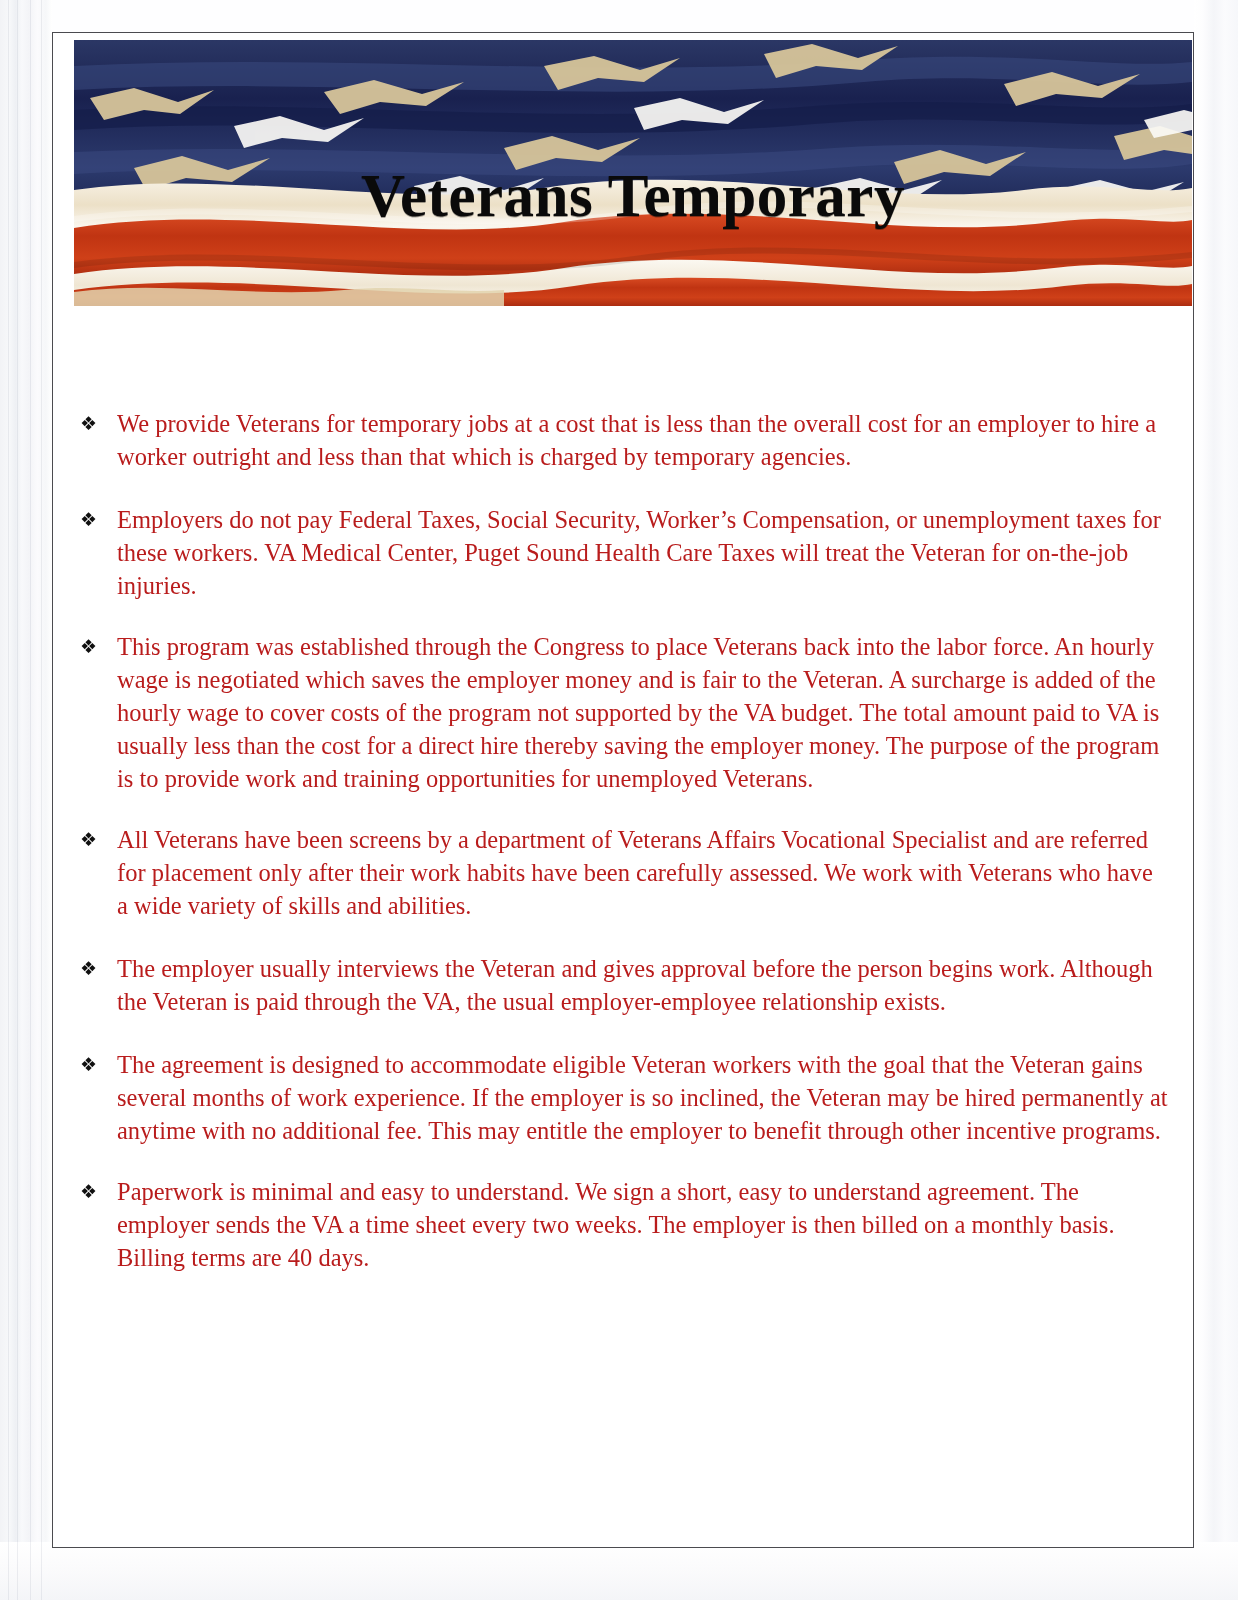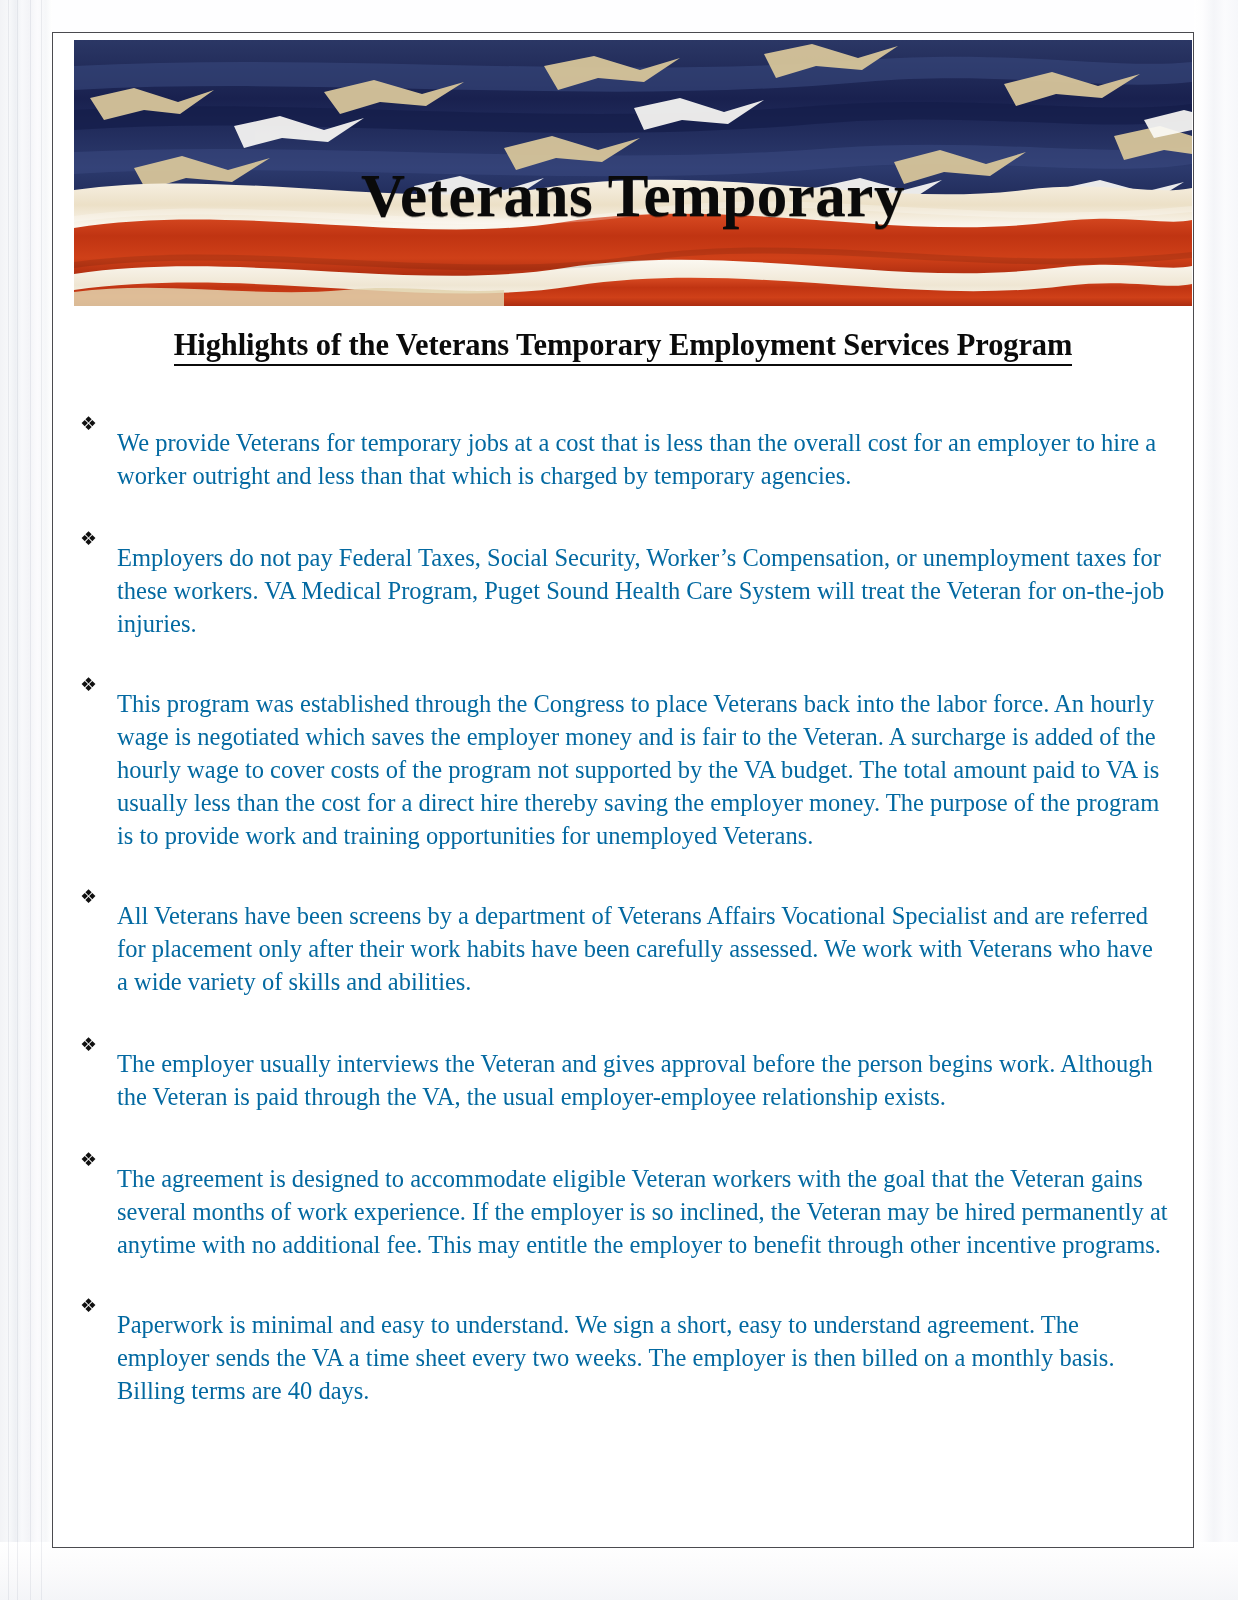--- a/index.html
+++ b/index.html
@@ -139,24 +139,23 @@
     color: #101010;
     text-align: left;
     padding-left: 3px;
     box-sizing: border-box;
   }
   .bullet-text {
     flex: 1 1 auto;
     font-family: "Liberation Serif", "DejaVu Serif", serif;
     font-size: 24.5px;
     line-height: 33px;
-    color: #0369a1;
+    color: #b91c1c;
     text-align: left;
     hyphens: none;
-    margin-top: 19px;
   }
 
   .b-1 { margin-bottom: 30px; }
   .b-2 { margin-bottom: 28px; }
   .b-3 { margin-bottom: 28px; }
   .b-4 { margin-bottom: 30px; }
   .b-5 { margin-bottom: 30px; }
   .b-6 { margin-bottom: 28px; }
   .b-7 { margin-bottom: 0; }
 </style>
@@ -268,34 +267,31 @@
                C900,240 740,196 560,222 C380,248 180,204 0,228 Z" fill="#000000" opacity="0.10"></path>
 
       <path d="M0,252 C90,240 180,258 270,250 C330,244 380,254 430,250 L430,266 L0,266 Z" fill="#e2d3ae" opacity="0.85"></path>
     </svg>
 
     <div class="banner-title">
       <div class="line line-1">Veterans Temporary</div>
     </div>
   </div>
 
-  <div class="headline">
-    <u>Highlights of the Veterans Temporary Employment Services Program</u>
-  </div>
 
   <div class="bullets">
 
     <div class="bullet-row b-1">
       <span class="bullet-glyph">❖</span>
       <span class="bullet-text">We provide Veterans for temporary jobs at a cost that is less than the overall cost for an employer to hire a worker outright and less than that which is charged by temporary agencies.</span>
     </div>
 
     <div class="bullet-row b-2">
       <span class="bullet-glyph">❖</span>
-      <span class="bullet-text">Employers do not pay Federal Taxes, Social Security, Worker’s Compensation, or unemployment taxes for these workers. VA Medical Program, Puget Sound Health Care System will treat the Veteran for on-the-job injuries.</span>
+      <span class="bullet-text">Employers do not pay Federal Taxes, Social Security, Worker’s Compensation, or unemployment taxes for these workers. VA Medical Center, Puget Sound Health Care Taxes will treat the Veteran for on-the-job injuries.</span>
     </div>
 
     <div class="bullet-row b-3">
       <span class="bullet-glyph">❖</span>
       <span class="bullet-text">This program was established through the Congress to place Veterans back into the labor force. An hourly wage is negotiated which saves the employer money and is fair to the Veteran. A surcharge is added of the hourly wage to cover costs of the program not supported by the VA budget. The total amount paid to VA is usually less than the cost for a direct hire thereby saving the employer money. The purpose of the program is to provide work and training opportunities for unemployed Veterans.</span>
     </div>
 
     <div class="bullet-row b-4">
       <span class="bullet-glyph">❖</span>
       <span class="bullet-text">All Veterans have been screens by a department of Veterans Affairs Vocational Specialist and are referred for placement only after their work habits have been carefully assessed. We work with Veterans who have a wide variety of skills and abilities.</span>

